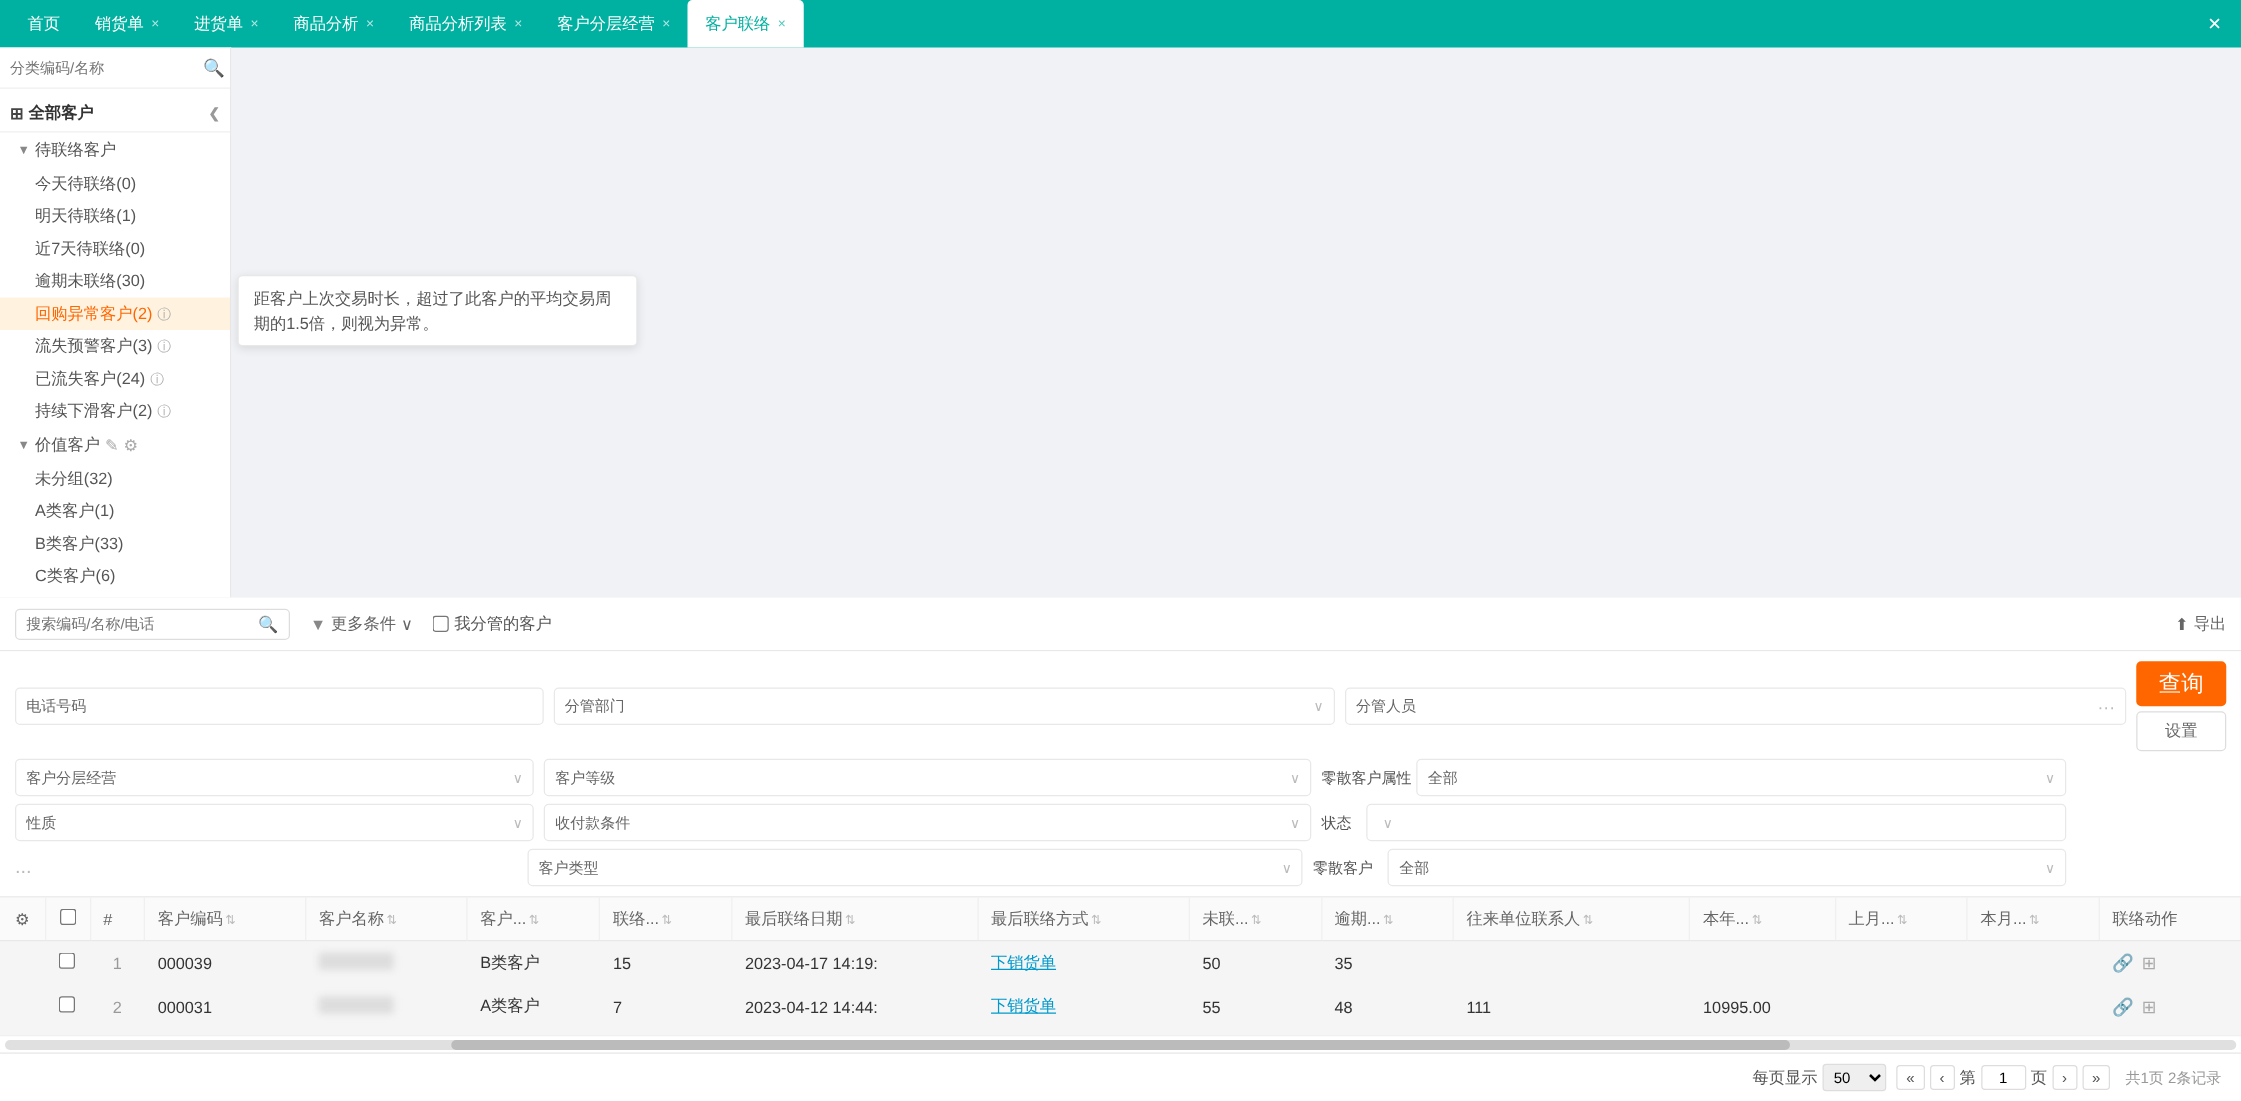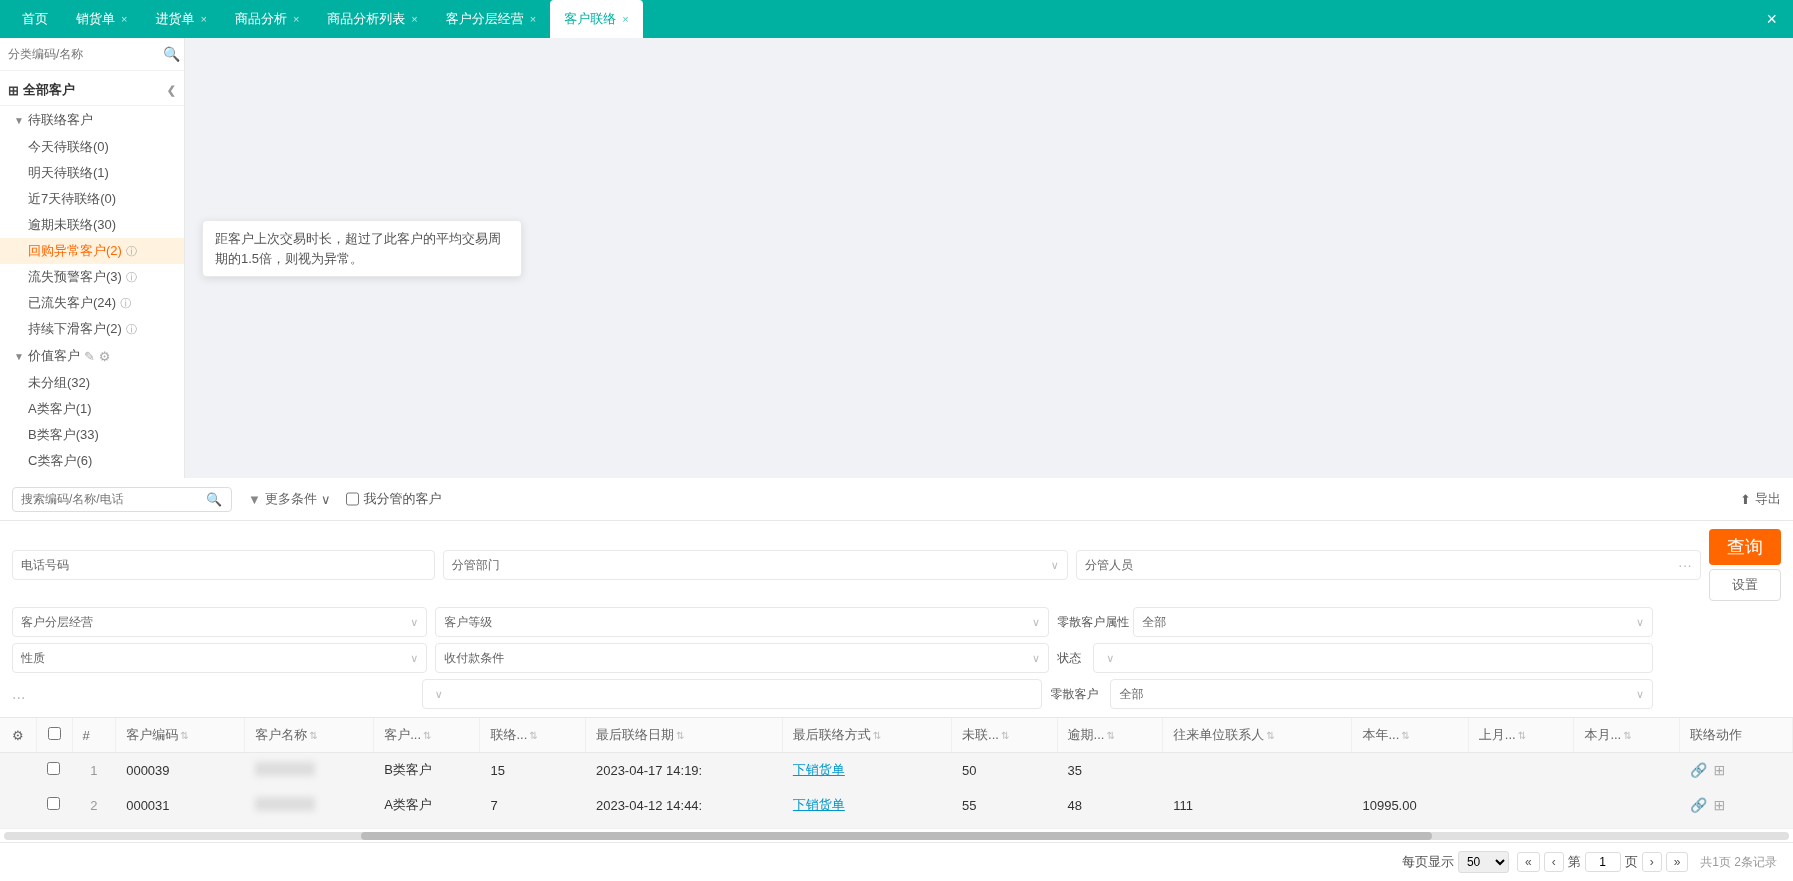--- a/index.html
+++ b/index.html
@@ -146,21 +146,21 @@
     }
     .pagination-bar .per-page { display: flex; align-items: center; gap: 4px; font-size: 12px; color: #555; }
     .per-page select { border: 1px solid #ddd; border-radius: 3px; padding: 2px 4px; font-size: 12px; }
     .pagination-nav { display: flex; align-items: center; gap: 4px; font-size: 12px; color: #555; }
     .page-btn { border: 1px solid #ddd; background: white; border-radius: 3px; padding: 2px 7px; cursor: pointer; color: #555; font-size: 12px; }
     .page-input { border: 1px solid #ddd; border-radius: 3px; padding: 2px 6px; width: 36px; text-align: center; font-size: 12px; }
     .total-records { color: #999; font-size: 12px; margin-left: 8px; }
 
     
     .tooltip-box {
-      position: absolute; left: 202px; top: 220px; z-index: 100;
+      position: absolute; left: 190px; top: 220px; z-index: 100;
       background: white; border: 1px solid #e8e8e8; border-radius: 4px;
       padding: 8px 12px; max-width: 320px; color: #555; font-size: 12px;
       box-shadow: 0 2px 8px rgba(0,0,0,0.1); line-height: 1.5;
     }
 
     
     .gear-col { width: 36px; text-align: center; }
     .checkbox-col { width: 36px; text-align: center; }
 
     
@@ -360,20 +360,21 @@
           </div>
         </div>
         <div style="width:120px;"></div>
       </div>
 
       <div class="filter-row">
         <div style="flex:2; display:flex; align-items:center;">
           <span style="color:#bbb; font-size:16px; cursor:pointer;">...</span>
         </div>
         <div class="filter-field" style="flex:3;">
+          <span class="label">客户类型</span>
           <span class="dropdown-arrow">∨</span>
         </div>
         <div class="filter-inline" style="flex:3;">
           <span class="filter-label-only">零散客户</span>
           <div class="filter-field" style="flex:1; margin-left:8px;">
             <span class="label">全部</span>
             <span class="dropdown-arrow">∨</span>
           </div>
         </div>
         <div style="width:120px;"></div>

